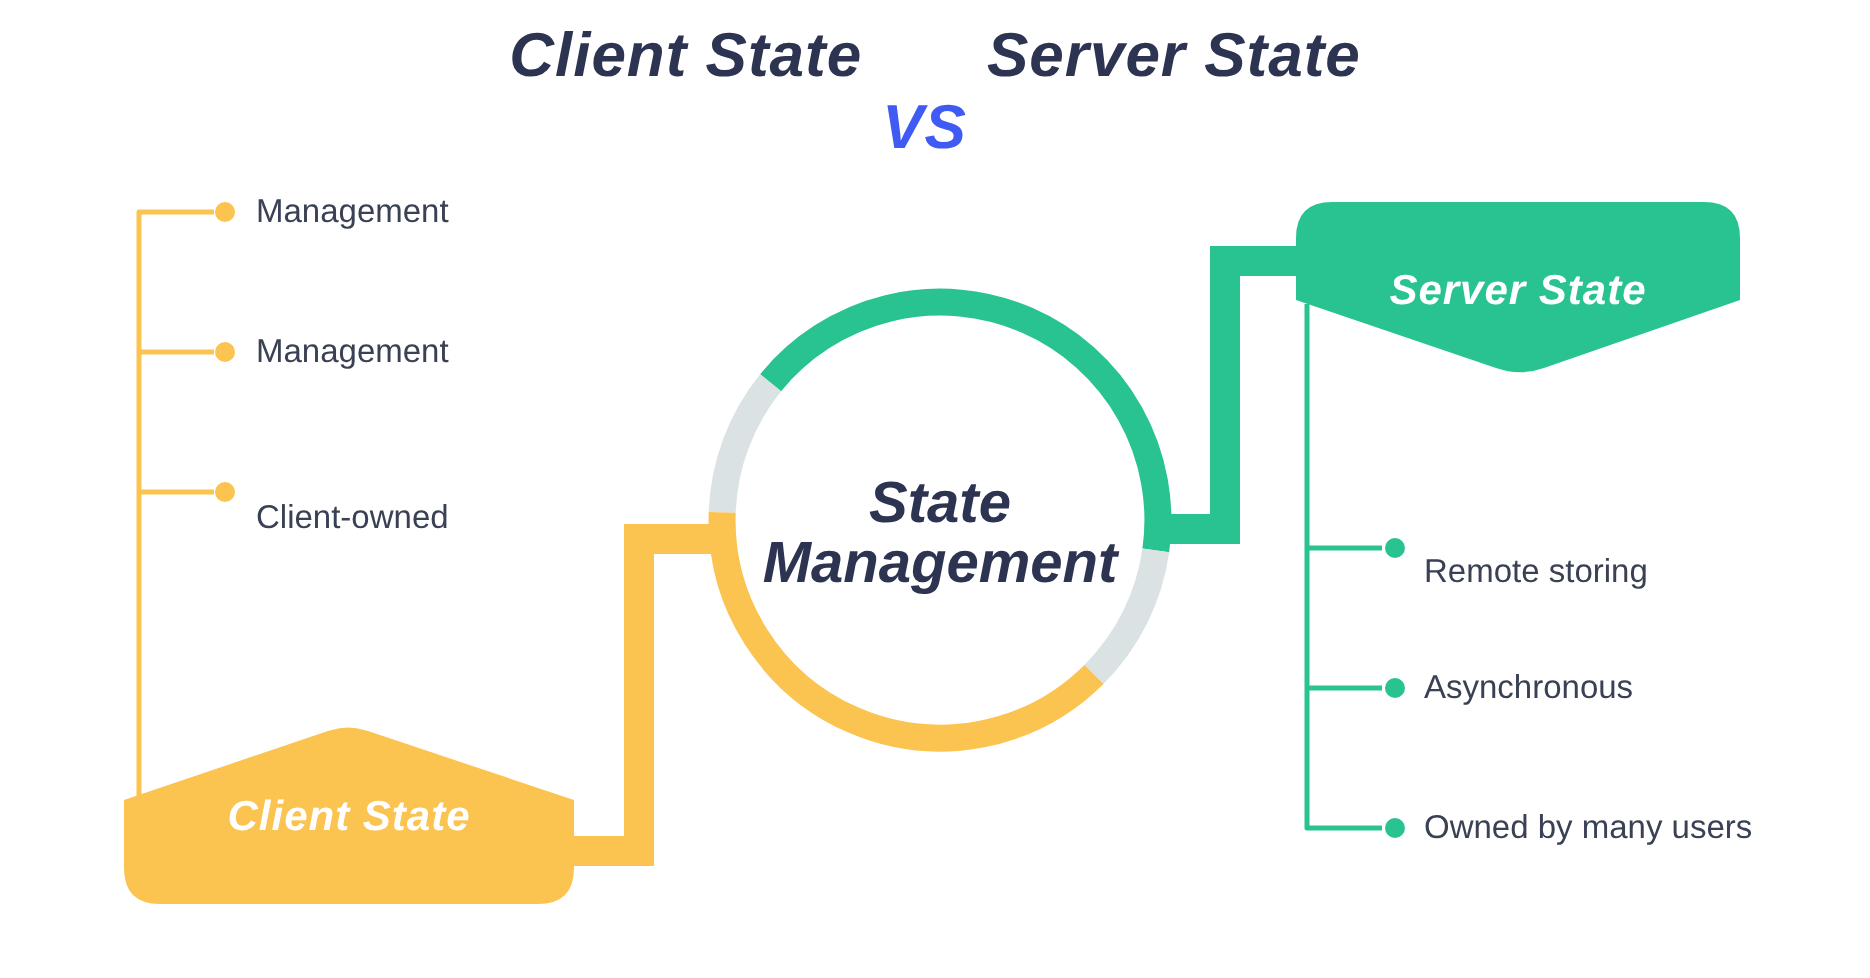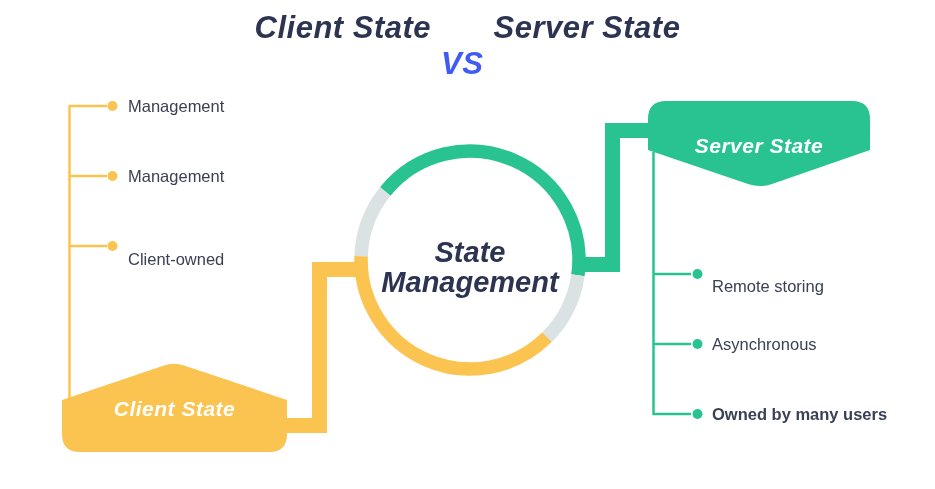--- a/index.html
+++ b/index.html
@@ -28,21 +28,21 @@
   }
   .list-label{
     position:absolute;height:22px;line-height:22px;
     color:#3A4154;font-size:16.5px;font-weight:500;white-space:nowrap;
   }
   .cl-0{left:128px;top:95px;}
   .cl-1{left:128px;top:165px;}
   .cl-2{left:128px;top:235px;margin-top:13px;}
   .sl-0{left:712px;top:263px;margin-top:12px;}
   .sl-1{left:712px;top:333px;text-align:center;}
-  .sl-2{left:712px;top:403px;font-weight:bold;}
+  .sl-2{left:712px;top:403px;}
 </style>
 </head>
 <body>
 
 <div class="stage">
 
   <h1 class="title">
     <span>Client State</span>
     <span class="vs">VS</span>
     <span>Server State</span>

